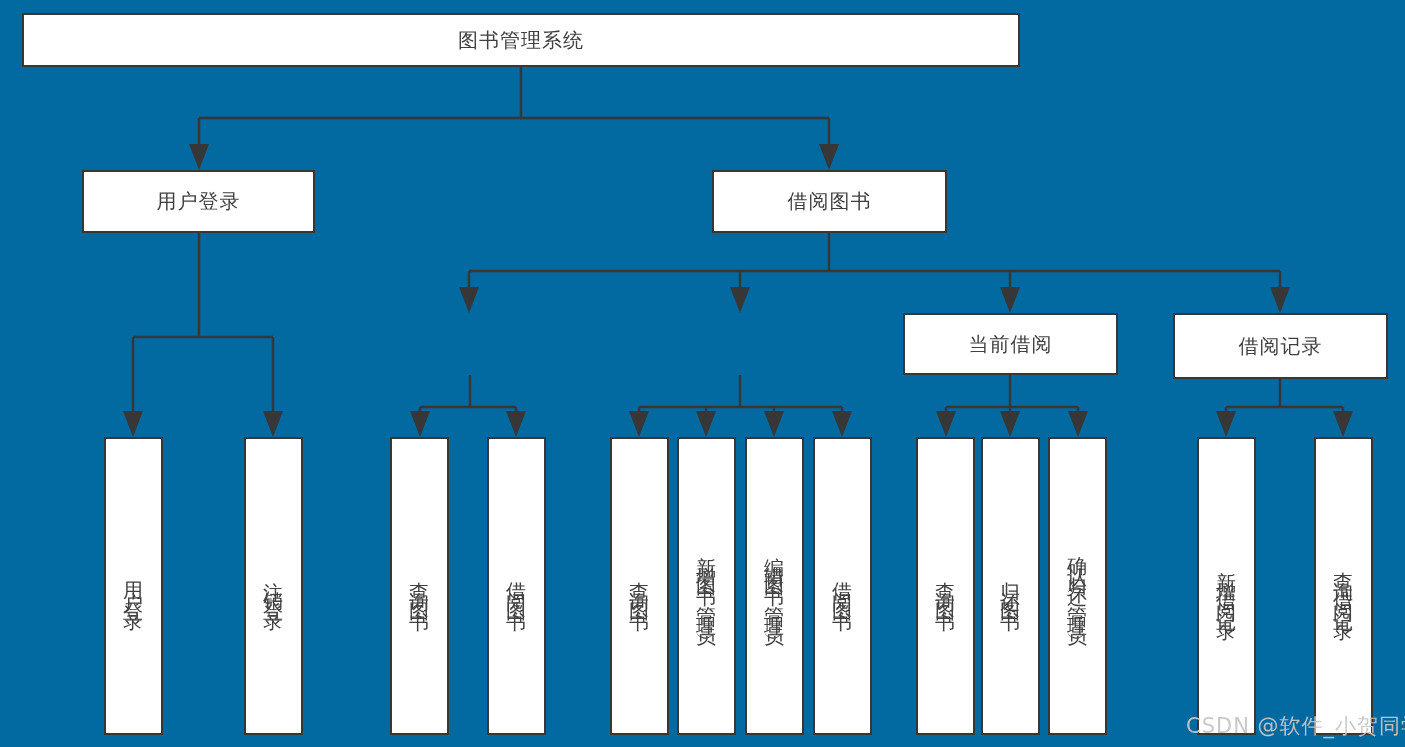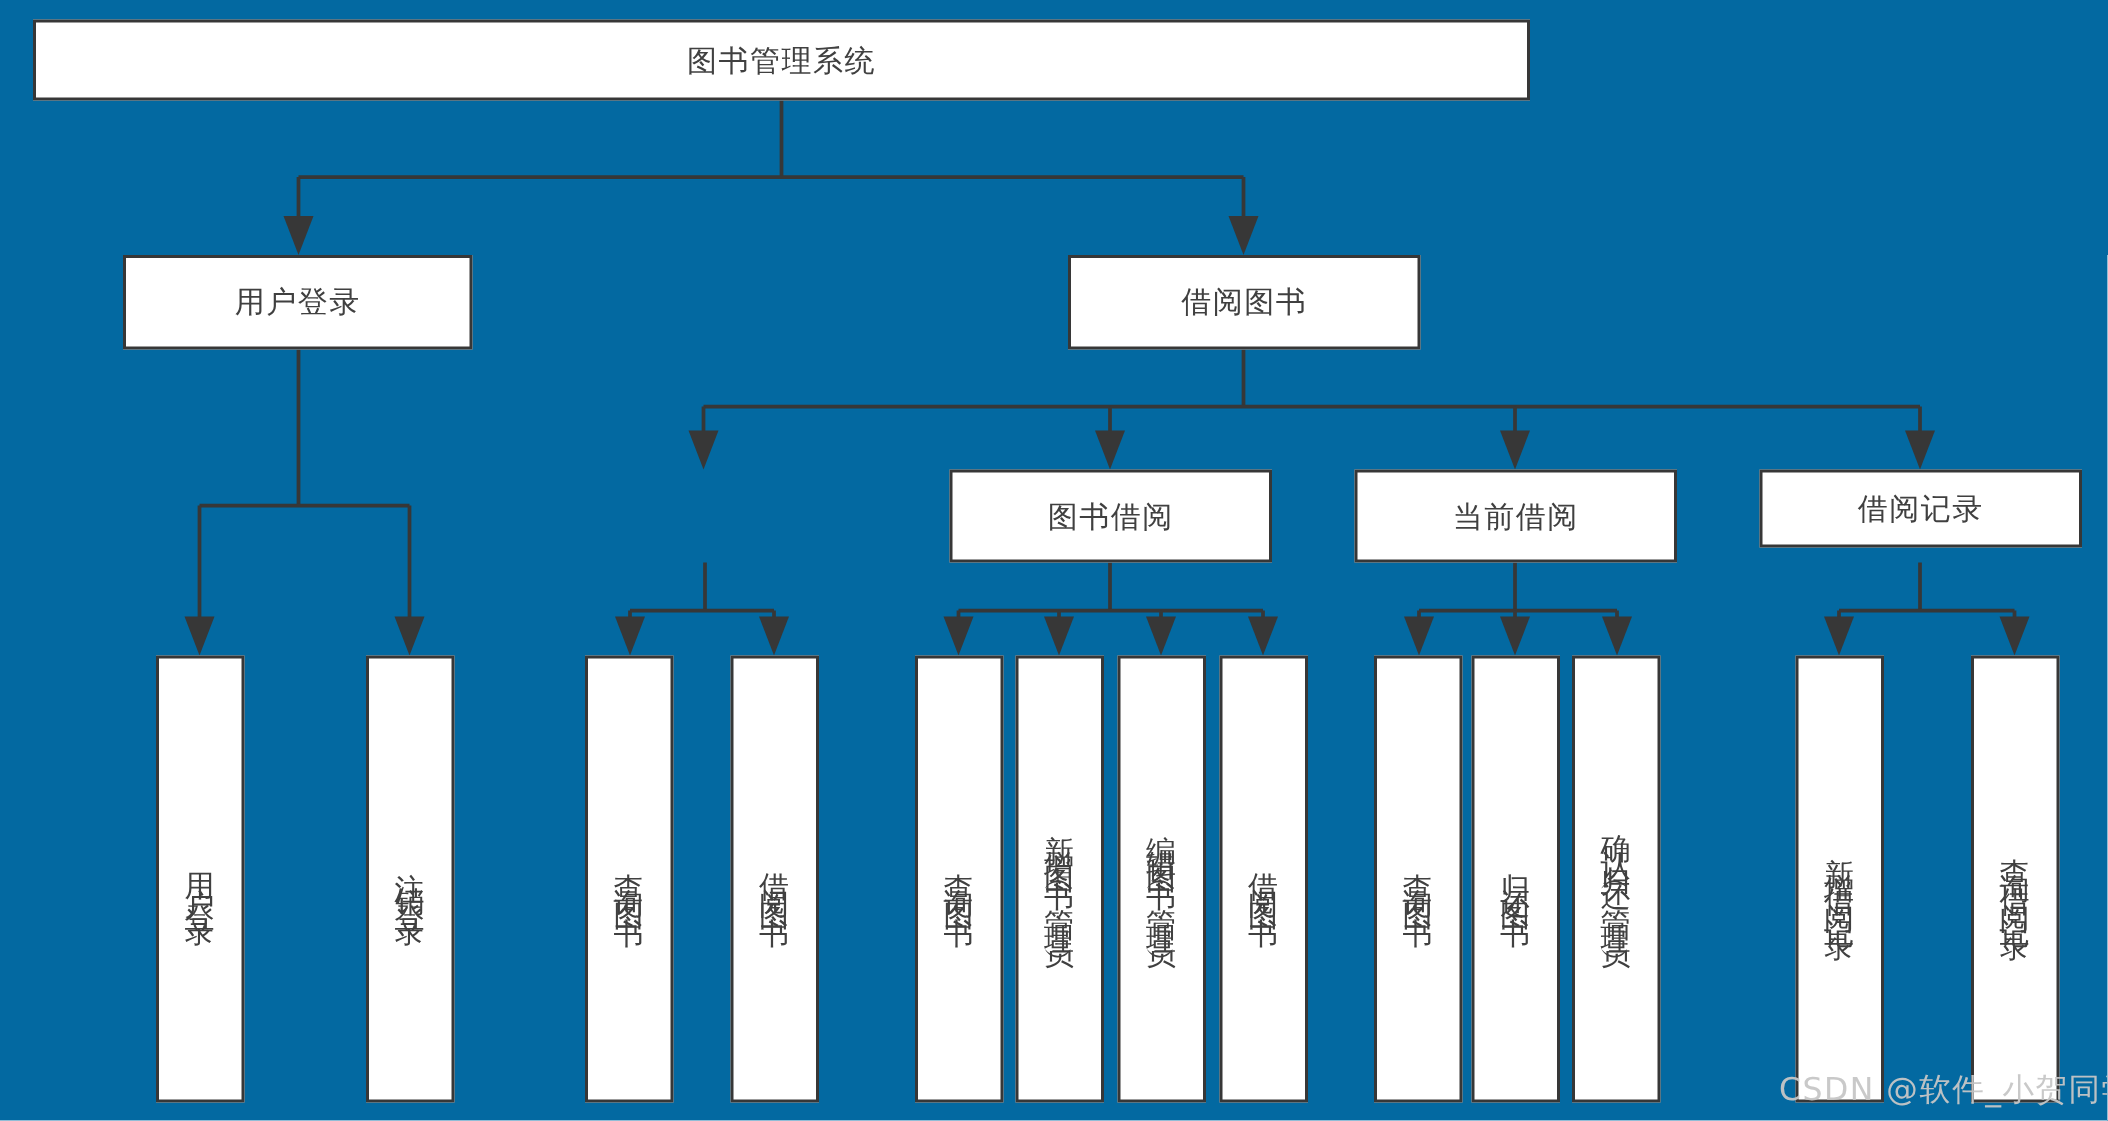--- a/index.html
+++ b/index.html
@@ -118,23 +118,22 @@
       <polygon points="1216,411 1236,411 1226,437"></polygon>
       <polygon points="1333,411 1353,411 1343,437"></polygon>
     </g>
   </svg>
 
   <div class="node" style="left:22px; top:13px; width:998px; height:54px;">图书管理系统</div>
 
   <div class="node" style="left:82px; top:170px; width:233px; height:63px;">用户登录</div>
   <div class="node" style="left:712px; top:170px; width:235px; height:63px;">借阅图书</div>
 
-  <div class="node" style="left:633px; top:313px; width:215px; height:62px;">图书借阅</div>
   <div class="node" style="left:903px; top:313px; width:215px; height:62px;">当前借阅</div>
-  <div class="node" style="left:1173px; top:313px; width:215px; height:52px;">借阅记录</div>
+  <div class="node" style="left:1173px; top:313px; width:215px; height:66px;">借阅记录</div>
 
   <div class="node v" style="left:104px; top:437px; width:59px; height:298px;">用户登录</div>
   <div class="node v" style="left:244px; top:437px; width:59px; height:298px;">注销登录</div>
 
   <div class="node v" style="left:390px; top:437px; width:59px; height:298px;">查询图书</div>
   <div class="node v" style="left:487px; top:437px; width:59px; height:298px;">借阅图书</div>
 
   <div class="node v" style="left:610px; top:437px; width:59px; height:298px;">查询图书</div>
   <div class="node v" style="left:677px; top:437px; width:59px; height:298px;">新增图书（管理员）</div>
   <div class="node v" style="left:745px; top:437px; width:59px; height:298px;">编辑图书（管理员）</div>

